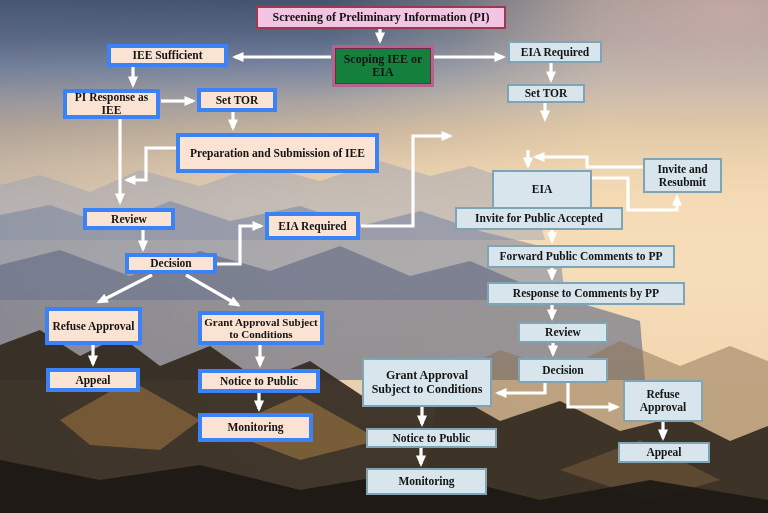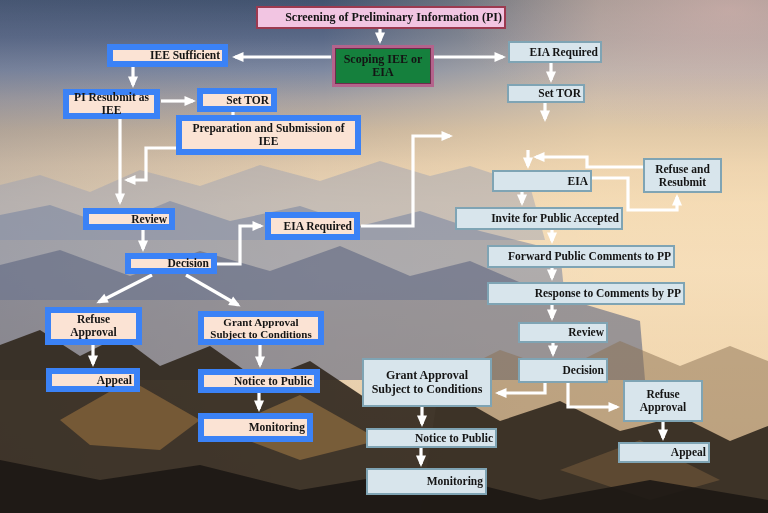--- a/index.html
+++ b/index.html
@@ -7,24 +7,24 @@
          font-family:"Liberation Serif", serif;}
   .sky{position:absolute;inset:0;
     background:
       radial-gradient(ellipse 60% 40% at 95% 2%, rgba(228,184,180,0.55), rgba(228,184,180,0) 60%),
       linear-gradient(90deg, rgba(90,100,130,0.20) 0%, rgba(0,0,0,0) 42%, rgba(255,226,180,0.45) 78%),
       linear-gradient(180deg,
         #42536f 0px, #5a6987 38px, #7e89a1 70px, #a8a2a2 100px,
         #c7b49d 130px, #e0c9ab 165px, #ecd6b6 205px, #eedabd 270px,
         #e9d2b2 340px, #e2c5a0 513px);}
   .mountains, .arrows{position:absolute;left:0;top:0;width:768px;height:513px;}
-  .node{position:absolute;display:flex;align-items:center;justify-content:flex-end;
+  .node{position:absolute;display:flex;align-items:center;justify-content:center;
         text-align:center;font-weight:bold;color:#141414;font-size:11.5px;
         line-height:1.12;padding:1px 2px;box-sizing:border-box;}
-  .peach{background:#fbe3d4;border:6px solid #3b82f6;}
+  .peach{background:#fbe3d4;border:4px solid #3b82f6;}
   .pink{background:#f2c5e2;border:2px solid #9c3a50;}
   .pink-thick{background:#15803d;border:3px solid #b4638c;box-shadow:inset 0 0 0 1px #6e2c4c;}
   .blue{background:#d8e5ec;border:2px solid #7fa4b4;}
   .fs12{font-size:12px;} .fs11{font-size:11px;}
 </style>
 </head>
 <body>
 
 <div class="stage">
 
@@ -89,28 +89,28 @@
 
   <div class="node pink-thick fs12" style="left:332px;top:45px;width:102px;height:42px">
     <span>Scoping IEE or EIA</span>
     </div>
 
   <div class="node peach" style="left:107px;top:44px;width:121px;height:23px">
     <span>IEE Sufficient</span>
     </div>
 
   <div class="node peach" style="left:63px;top:89px;width:97px;height:30px">
-    <span>PI Resubmit as IEE</span>
+    <span>PI Response as IEE</span>
     </div>
 
   <div class="node peach" style="left:197px;top:88px;width:80px;height:24px">
     <span>Set TOR</span>
     </div>
 
-  <div class="node peach" style="left:176px;top:115px;width:185px;height:40px">
+  <div class="node peach" style="left:176px;top:133px;width:203px;height:40px">
     <span>Preparation and Submission of IEE</span>
     </div>
 
   <div class="node peach" style="left:83px;top:208px;width:92px;height:22px">
     <span>Review</span>
     </div>
 
   <div class="node peach" style="left:125px;top:253px;width:92px;height:21px">
     <span>Decision</span>
     </div>
@@ -141,26 +141,26 @@
 
   <div class="node blue" style="left:508px;top:41px;width:94px;height:22px">
     <span>EIA Required</span>
     </div>
 
   <div class="node blue" style="left:507px;top:84px;width:78px;height:19px">
     <span>Set TOR</span>
     </div>
 
 
-  <div class="node blue" style="left:492px;top:170px;width:100px;height:22px">
+  <div class="node blue" style="left:492px;top:170px;width:100px;height:39px">
     <span>EIA</span>
     </div>
 
   <div class="node blue" style="left:643px;top:158px;width:79px;height:35px">
-    <span>Refuse and Resubmit</span>
+    <span>Invite and Resubmit</span>
     </div>
 
   <div class="node blue" style="left:455px;top:207px;width:168px;height:23px">
     <span>Invite for Public Accepted</span>
     </div>
 
   <div class="node blue" style="left:487px;top:282px;width:198px;height:23px">
     <span>Response to Comments by PP</span>
     </div>
 

